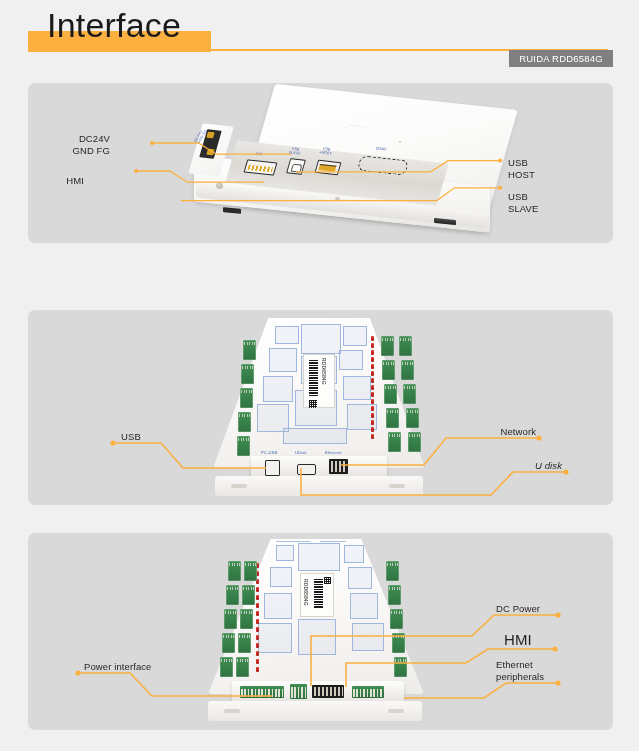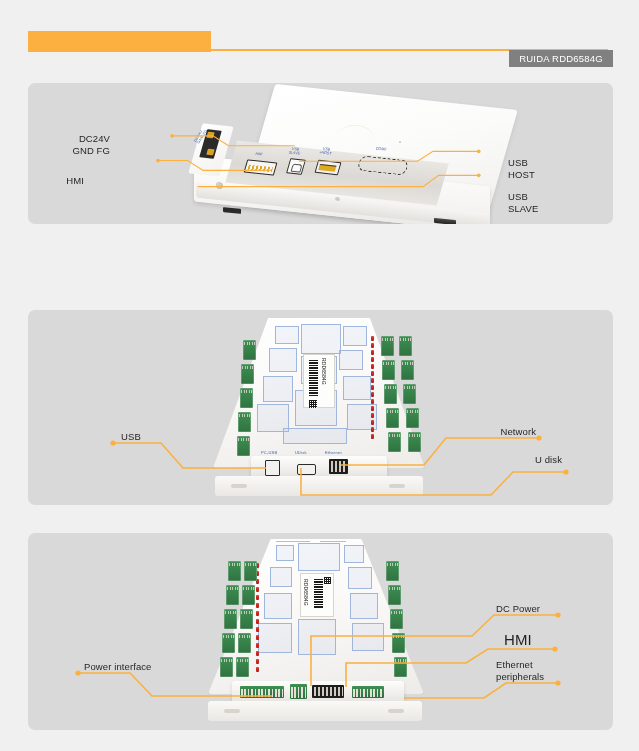--- a/index.html
+++ b/index.html
@@ -59,21 +59,21 @@
 
   
   .panel {
     position: absolute;
     left: 28px;
     width: 585px;
     background: #d9d9d9;
     border-radius: 7px;
     overflow: hidden;
   }
-  #panel-1 { top: 83px;  height: 141px; }
+  #panel-1 { top: 83px;  height: 160px; }
   #panel-2 { top: 310px; height: 195px; }
   #panel-3 { top: 533px; height: 197px; }
 
   .stage {
     position: absolute;
     inset: 0;
   }
 
   
   .callout-svg {
@@ -398,20 +398,21 @@
     color: #3d63ad;
     white-space: pre;
     letter-spacing: .2px;
   }
 </style>
 </head>
 <body>
 
 <div id="header">
   <div id="title-bar-accent"></div>
+  <div id="page-title">Interface</div>
   <div id="title-rule"></div>
   <div id="model-badge">RUIDA RDD6584G</div>
 </div>
 
 <div class="panel" id="panel-1">
   <div class="stage">
 
     <div id="hmi-device">
       <div id="hmi-rear"></div>
       <div id="hmi-rear-dimple"></div>
@@ -557,21 +558,21 @@
       <path class="lead" d="M85,133 L133,133 L155,158 L238,158"></path>
       <circle class="lead-dot" cx="85" cy="133" r="2.6"></circle>
       <path class="lead" d="M511,128 L418,128 L396,155 L313,155"></path>
       <circle class="lead-dot" cx="511" cy="128" r="2.6"></circle>
       <path class="lead" d="M538,162 L485,162 L463,185 L273,185 L273,158"></path>
       <circle class="lead-dot" cx="538" cy="162" r="2.6"></circle>
     </svg>
 
     <div class="callout-label" style="left:93px; top:121px;">USB</div>
     <div class="callout-label right" style="left:440px; top:116px; width:68px;">Network</div>
-    <div class="callout-label right" style="left:478px; top:144px; width:56px;">U disk</div>
+    <div class="callout-label right" style="left:478px; top:150px; width:56px;font-style:italic;">U disk</div>
   </div>
 </div>
 
 <div class="panel" id="panel-3">
   <div class="stage">
 
     <div class="board" id="board-3" style="left:180px; top:6px; width:216px; height:155px;">
       <div class="board-body" style="clip-path: polygon(29% 0%, 71% 0%, 100% 100%, 0% 100%);"></div>
 
       <div class="silk-block" style="left:68px;  top:6px;  width:16px; height:14px;"></div>

